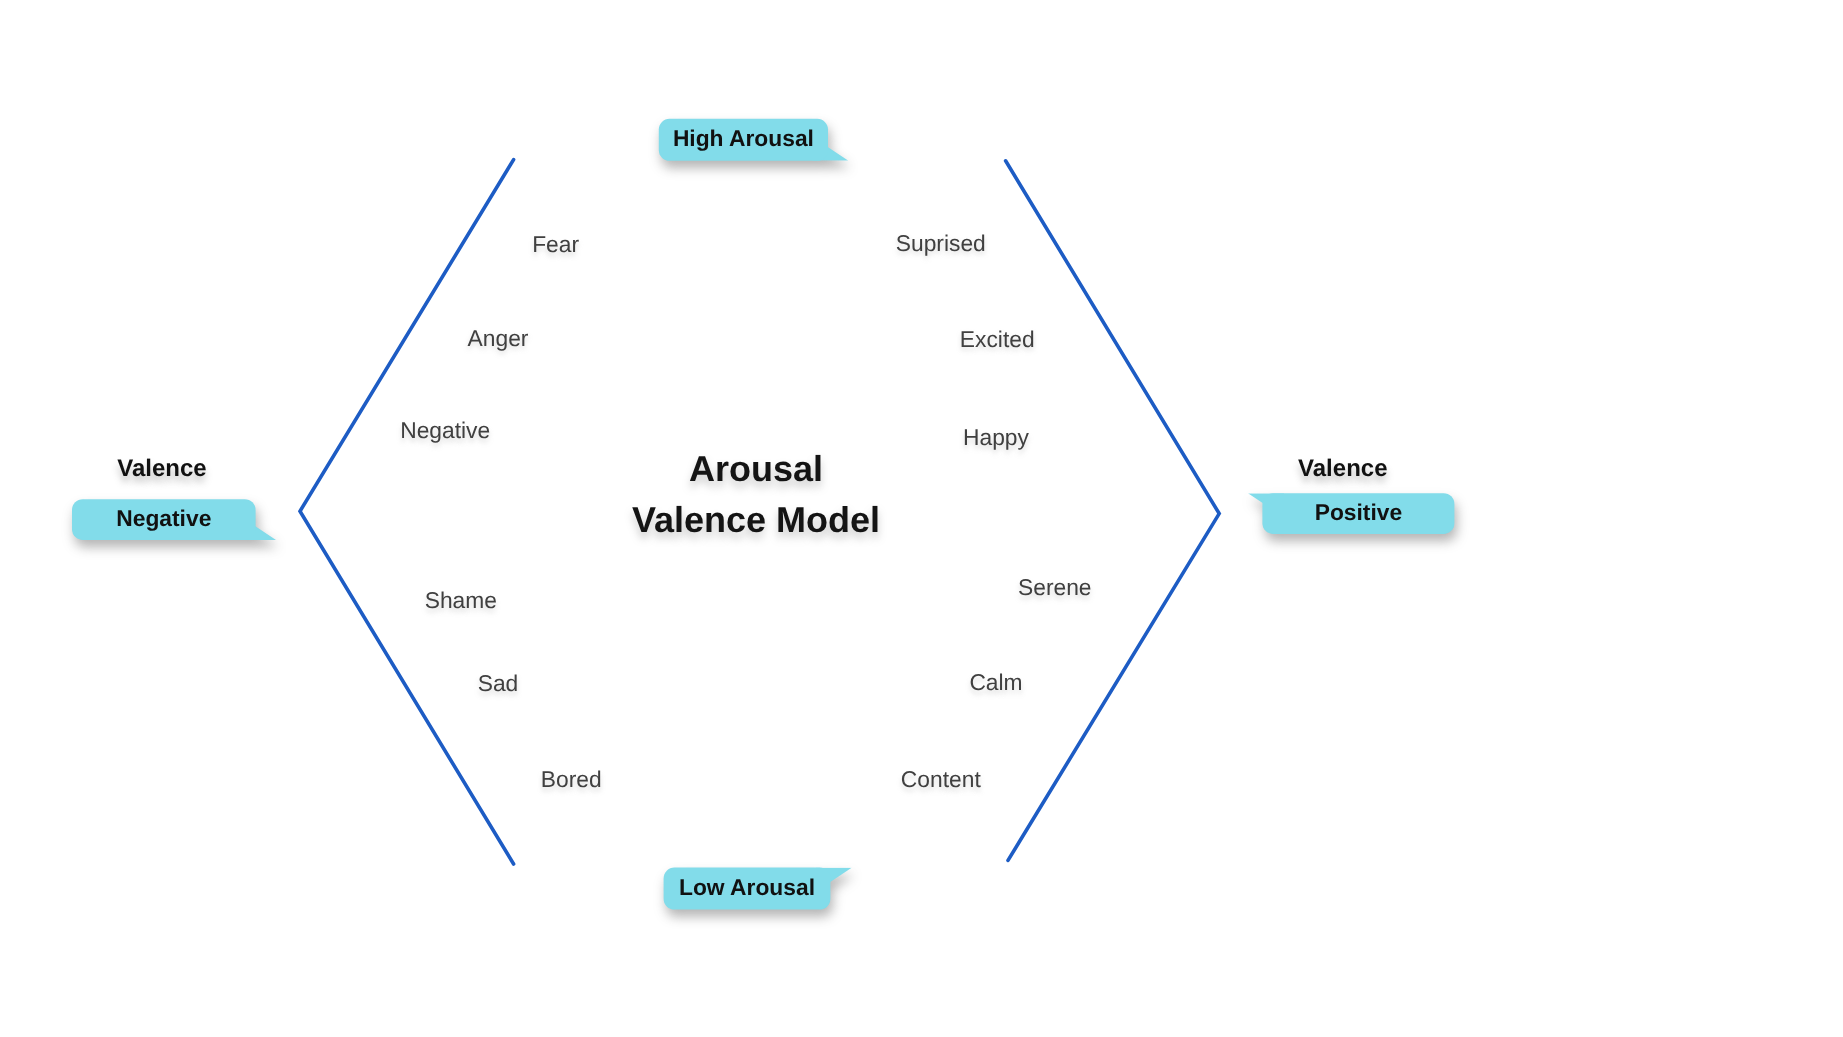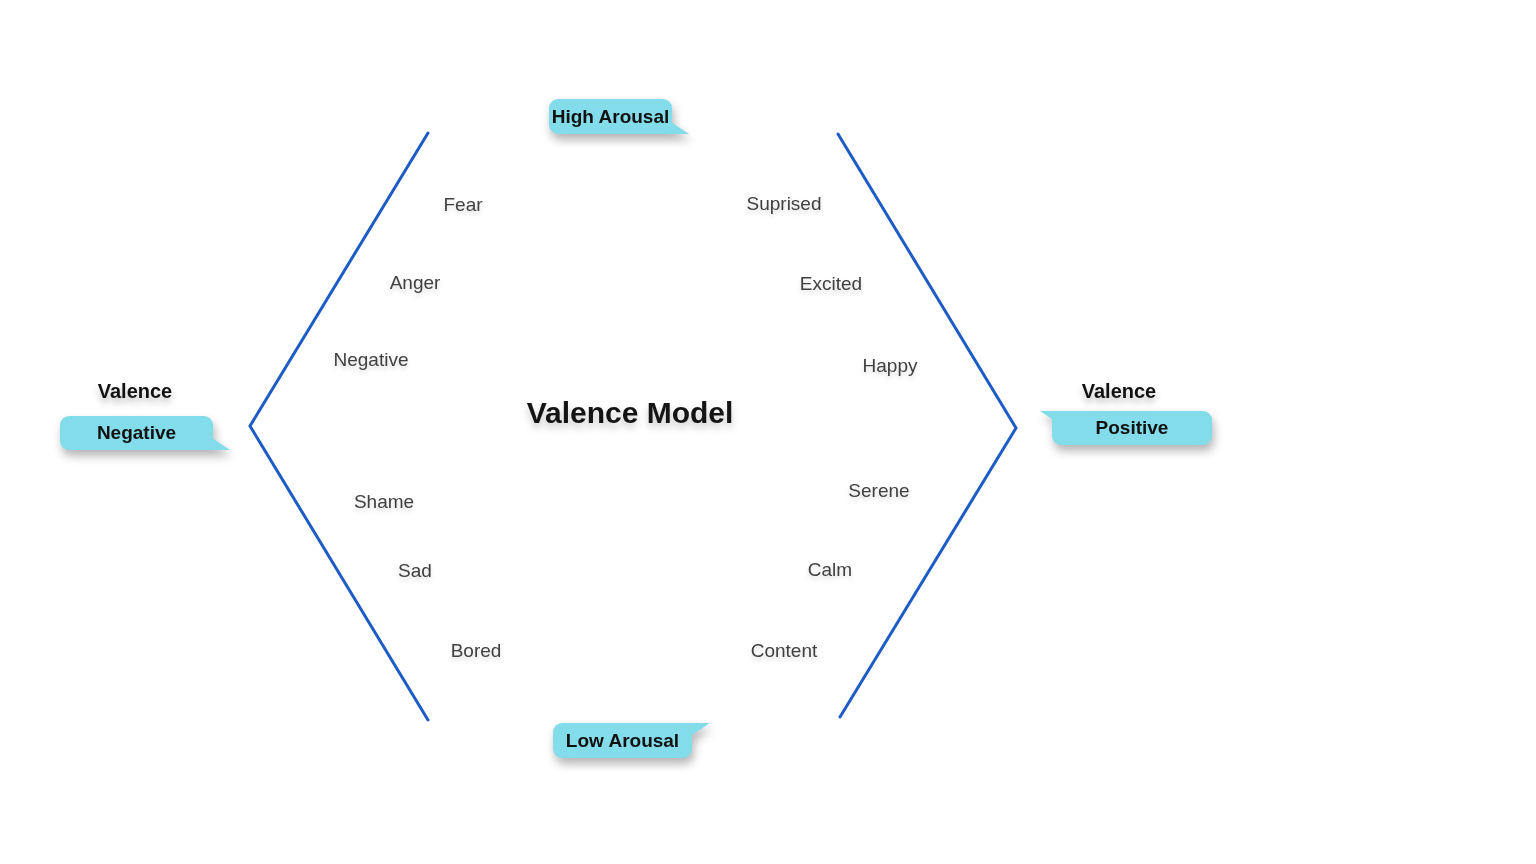--- a/index.html
+++ b/index.html
@@ -55,21 +55,21 @@
     top: 0px;
     clip-path: polygon(0 0, 100% 0, 0 100%);
   }
   .tail-top-left {
     left: -12px;
     top: 0px;
     clip-path: polygon(0 0, 100% 0, 100% 100%);
   }
   
   .badge-high  { left: 549px; top: 99px;  }
-  .badge-high  .badge { width: 123px; height: 35px; }
+  .badge-high  .badge { width: 141px; height: 35px; }
   .badge-low   { left: 553px; top: 723px; }
   .badge-low   .badge { width: 139px; height: 35px; }
   .badge-neg   { left: 60px;  top: 416px; }
   .badge-neg   .badge { width: 153px; height: 34px; }
   .badge-pos   { left: 1052px; top: 411px; }
   .badge-pos   .badge { width: 160px; height: 34px; }
 
   
   .valence-heading {
     position: absolute;
@@ -107,21 +107,21 @@
     white-space: nowrap;
   }
   .e-fear     { left: 463px; top: 205px; }
   .e-anger    { left: 415px; top: 283px; }
   .e-disgust  { left: 371px; top: 360px; }
   .e-shame    { left: 384px; top: 502px; }
   .e-sad      { left: 415px; top: 571px; }
   .e-bored    { left: 476px; top: 651px; }
   .e-suprised { left: 784px; top: 204px; }
   .e-excited  { left: 831px; top: 284px; }
-  .e-happy    { left: 890px; top: 366px; }
+  .e-happy    { left: 830px; top: 366px; }
   .e-serene   { left: 879px; top: 491px; }
   .e-calm     { left: 830px; top: 570px; }
   .e-content  { left: 784px; top: 651px; }
 </style>
 </head>
 <body>
 
 <div class="canvas">
 
   <svg class="axis-svg" viewBox="0 0 1536 864" xmlns="http://www.w3.org/2000/svg">
@@ -145,20 +145,21 @@
     <div class="tail tail-bottom-right"></div>
   </div>
 
   <div class="valence-heading valence-right">Valence</div>
   <div class="badge-wrap badge-pos">
     <div class="badge">Positive</div>
     <div class="tail tail-top-left"></div>
   </div>
 
   <div class="diagram-title">
+    <div>Arousal</div>
     <div>Valence Model</div>
   </div>
 
   <div class="emotion e-fear">Fear</div>
   <div class="emotion e-anger">Anger</div>
   <div class="emotion e-disgust">Negative</div>
 
   <div class="emotion e-shame">Shame</div>
   <div class="emotion e-sad">Sad</div>
   <div class="emotion e-bored">Bored</div>

